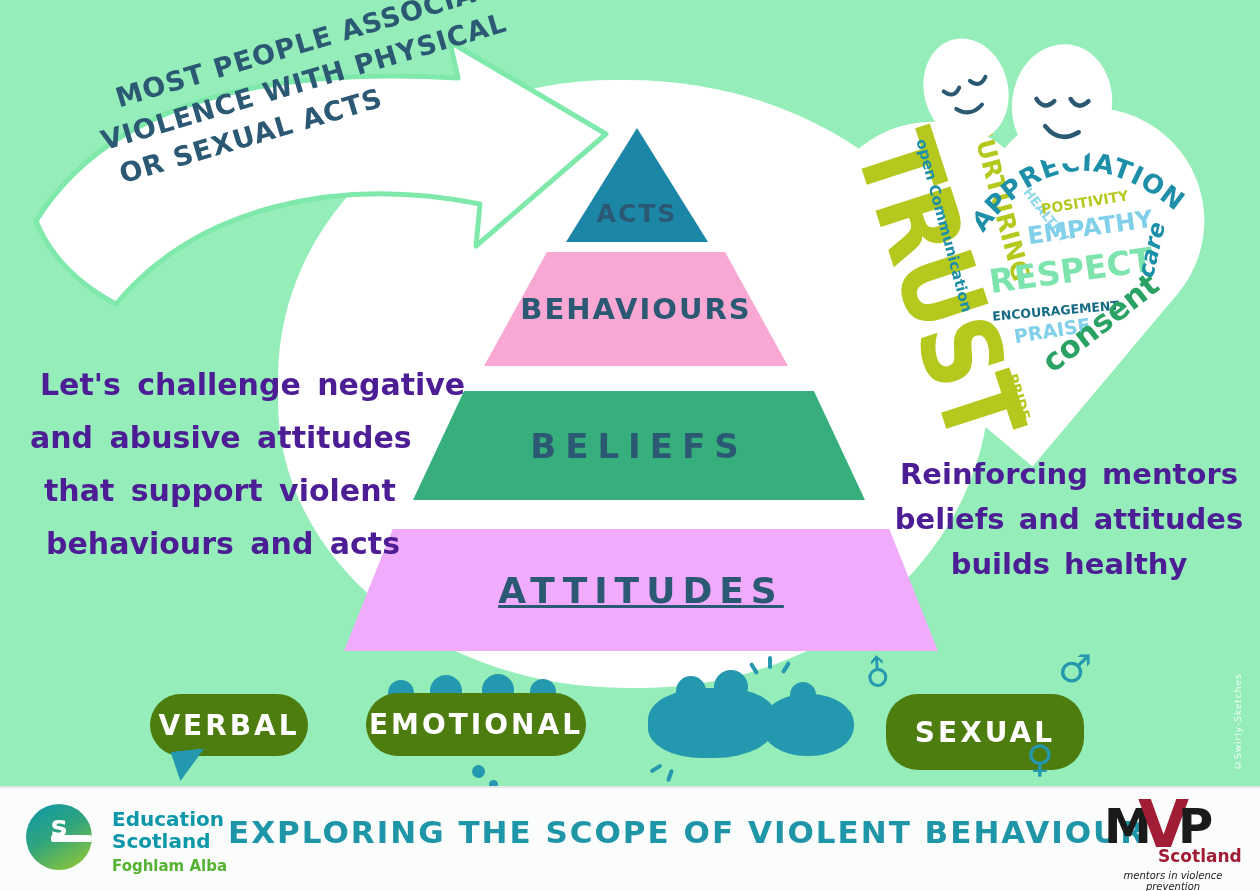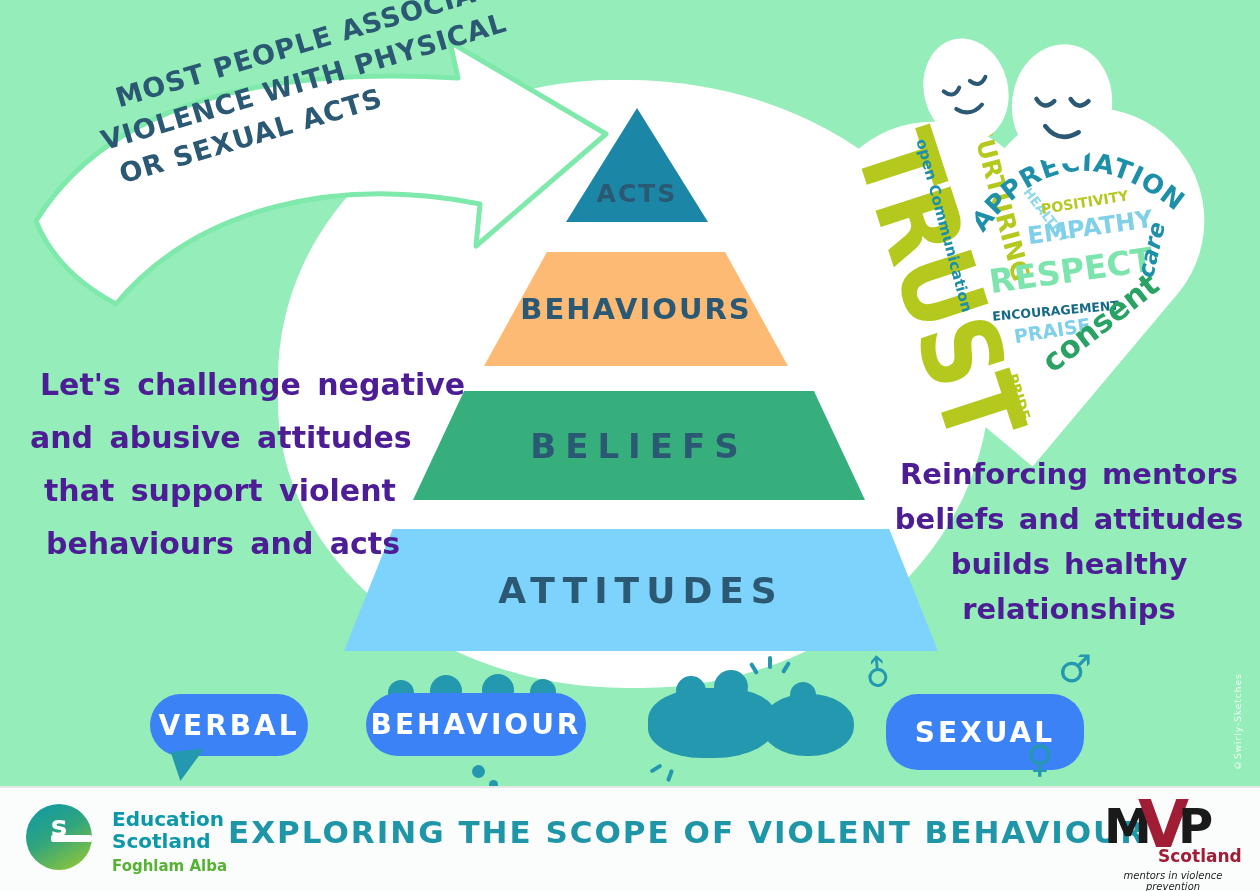--- a/index.html
+++ b/index.html
@@ -15,21 +15,21 @@
   .arrow-wrap { position:absolute; left:28px; top:36px; width:610px; height:320px; }
   .arrow-wrap svg { position:absolute; left:0; top:0; }
   .arrow-text { position:absolute; left:58px; top:52px; width:480px;
     transform:rotate(-16.5deg); transform-origin:0 0; color:#2B5873; font-weight:700;
     font-size:27px; letter-spacing:1px; line-height:37px; white-space:nowrap; }
   .arrow-text .l0 { padding-left:26px; } .arrow-text .l2 { padding-left:8px; }
 
   
   .pyr { position:absolute; display:flex; align-items:center; justify-content:center;
     color:#2B5873; font-weight:700; }
-  .pyr-acts { left:566px; top:108px; width:142px; height:114px;
+  .pyr-acts { left:566px; top:128px; width:142px; height:114px;
     clip-path:polygon(50% 0,100% 100%,0 100%); font-size:25px; letter-spacing:2px;
     align-items:flex-end; padding-bottom:14px; }
   .pyr-behaviours { left:484px; top:252px; width:304px; height:114px;
     clip-path:polygon(20.7% 0,79.3% 0,100% 100%,0 100%); font-size:29px; letter-spacing:2px; }
   .pyr-beliefs { left:413px; top:391px; width:452px; height:109px;
     clip-path:polygon(11.3% 0,88.7% 0,100% 100%,0 100%); font-size:34px; letter-spacing:9px; }
   .pyr-attitudes { left:344px; top:529px; width:594px; height:122px;
     clip-path:polygon(8.2% 0,91.8% 0,100% 100%,0 100%); font-size:36px; letter-spacing:7px; }
 
   
@@ -64,21 +64,21 @@
   .appre-svg { position:absolute; left:140px; top:34px; }
   .appre-svg text { font-family:"DejaVu Sans", sans-serif; font-size:26px; font-weight:700;
     letter-spacing:1px; fill:currentColor; }
 
   
   .face { position:absolute; background:#fff; border-radius:50%; }
   .face-left { left:924px; top:38px; width:84px; height:104px; transform:rotate(-14deg); }
   .face-right { left:1012px; top:44px; width:100px; height:120px; transform:rotate(7deg); }
 
   
-  .bubble { position:absolute; background:#3b82f6; border-radius:32px; display:flex;
+  .bubble { position:absolute; background:#4d7c0f; border-radius:32px; display:flex;
     align-items:center; justify-content:center; color:#fff; font-weight:700;
     font-size:28px; letter-spacing:3px; }
   .b-verbal { left:150px; top:694px; width:158px; height:62px; }
   .b-emotional { left:366px; top:693px; width:220px; height:63px; }
   .b-sexual { left:886px; top:694px; width:198px; height:76px; }
   .b-physical-label { left:648px; top:688px; width:206px; height:70px; background:transparent; z-index:3; }
   .blob { position:absolute; background:#2398AE; }
   .p-blob1 { left:648px; top:688px; width:128px; height:70px; border-radius:45% 40% 48% 42%; }
   .p-blob2 { left:762px; top:694px; width:92px; height:62px; border-radius:48%; }
   .bump { position:absolute; background:#2398AE; border-radius:50%; }
@@ -170,51 +170,50 @@
         <path d="M24,58 q9,11 18,0"></path>
           <path d="M58,54 q9,11 18,0"></path>
           <path d="M36,84 q16,16 34,2"></path>
       </g>
     </svg>
   </div>
 
   <div class="pyr pyr-acts" style="background-color: rgb(27, 134, 165);">
     <span>ACTS</span>
   </div>
-  <div class="pyr pyr-behaviours" style="background-color: #fdba74;">
+  <div class="pyr pyr-behaviours" style="background-color: #f9a8d4;">
     <span>BEHAVIOURS</span>
   </div>
   <div class="pyr pyr-beliefs" style="background-color: rgb(54, 175, 125);">
     <span>BELIEFS</span>
   </div>
-  <div class="pyr pyr-attitudes" style="background-color: #7dd3fc;">
+  <div class="pyr pyr-attitudes" style="background-color: #f0abfc; text-decoration: underline;">
     <span>ATTITUDES</span>
   </div>
 
   <div class="note left-note">
     <div class="n1">Let's challenge negative</div>
     <div class="n2">and abusive attitudes</div>
     <div class="n3">that support violent</div>
     <div class="n4">behaviours and acts</div>
   </div>
   <div class="note right-note">
     <div>Reinforcing mentors</div>
     <div>beliefs and attitudes</div>
     <div>builds healthy</div>
-    <div>relationships</div>
   </div>
 
   <div class="bubble b-verbal">VERBAL</div>
   <div class="tail-verbal"></div>
 
   <span class="bump" style="left:388px;top:680px;width:26px;height:26px;"></span>
   <span class="bump" style="left:430px;top:675px;width:32px;height:32px;"></span>
   <span class="bump" style="left:482px;top:674px;width:32px;height:32px;"></span>
   <span class="bump" style="left:530px;top:679px;width:26px;height:26px;"></span>
-  <div class="bubble b-emotional">BEHAVIOUR</div>
+  <div class="bubble b-emotional">EMOTIONAL</div>
   <span class="dot" style="left:472px;top:765px;width:13px;height:13px;"></span>
   <span class="dot" style="left:489px;top:780px;width:9px;height:9px;"></span>
 
   <div class="blob p-blob1"></div>
   <div class="blob p-blob2"></div>
   <span class="bump" style="left:676px;top:676px;width:30px;height:30px;"></span>
   <span class="bump" style="left:714px;top:670px;width:34px;height:34px;"></span>
   <span class="bump" style="left:790px;top:682px;width:26px;height:26px;"></span>
   <span class="spark" style="left:752px;top:662px;transform:rotate(-32deg);"></span>
   <span class="spark" style="left:768px;top:656px;"></span>

